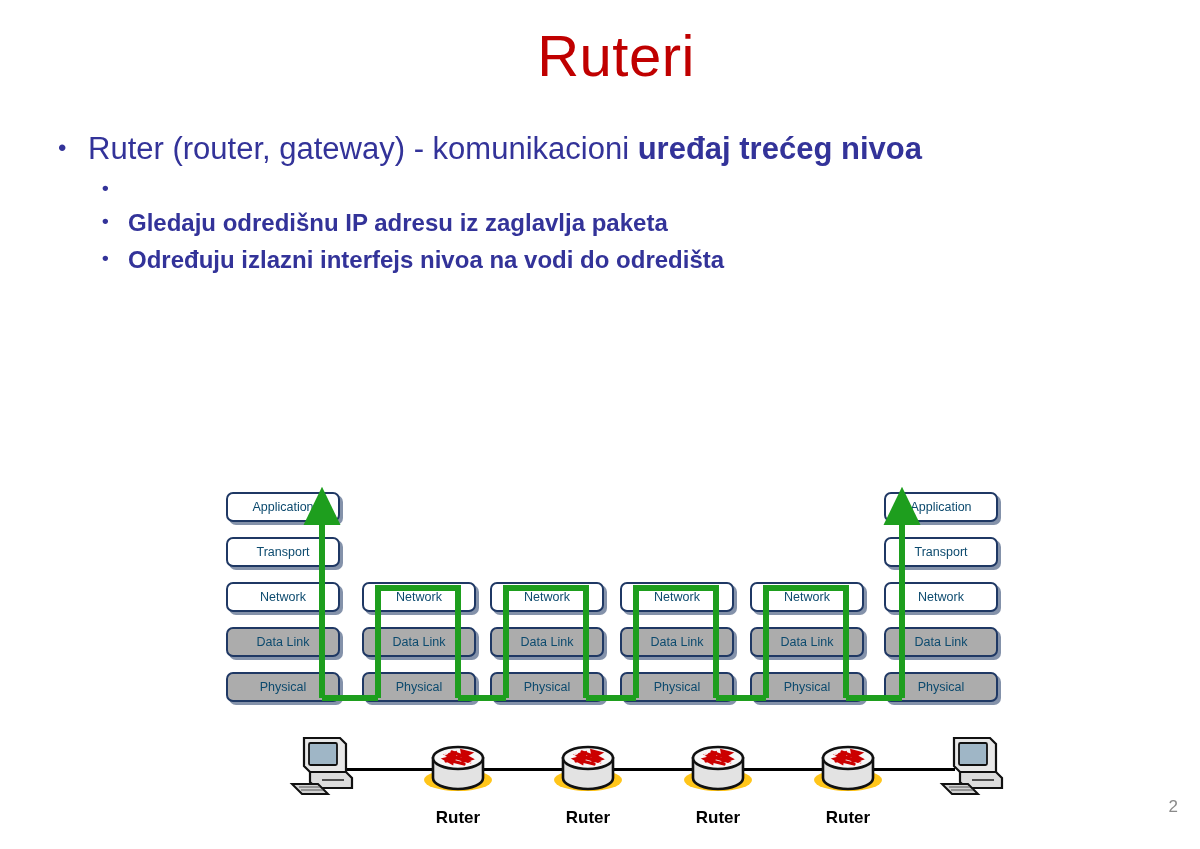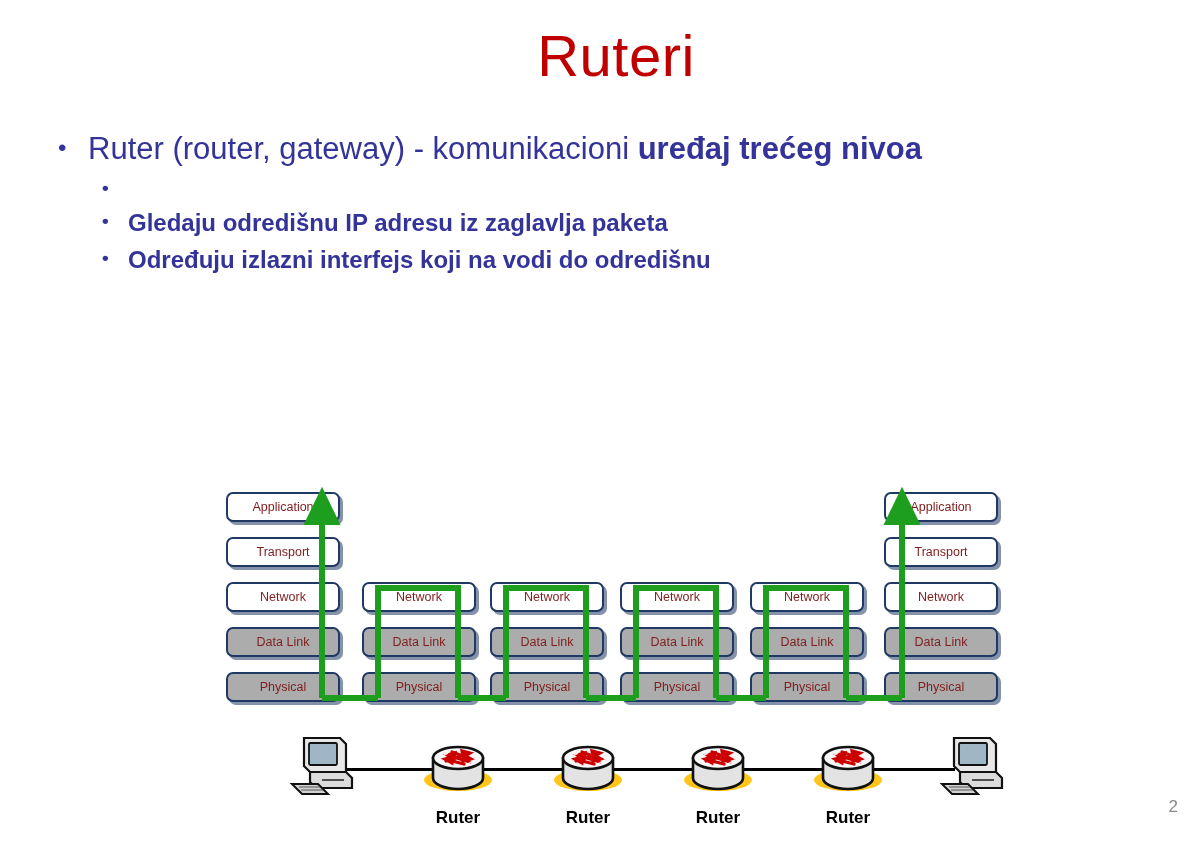--- a/index.html
+++ b/index.html
@@ -86,21 +86,21 @@
     position: absolute;
     box-sizing: border-box;
     border: 2px solid #1F3864;
     border-radius: 7px;
     background: #ffffff;
     box-shadow: 3px 3px 0 rgba(31,56,100,0.55);
     display: flex;
     align-items: center;
     justify-content: center;
     font-size: 12.5px;
-    color: #7f1d1d;
+    color: #0c4a6e;
     font-family: "Liberation Sans", sans-serif;
     white-space: nowrap;
   }
   .layer-box.shaded { background: #ACACAC; }
 
   #path-svg {
     position: absolute;
     left: 0; top: 0;
     width: 1200px; height: 250px;
     pointer-events: none;
@@ -163,21 +163,21 @@
     <span class="bdot">•</span>
   </div>
 
   <div class="bullet-l2">
     <span class="bdot">•</span>
     <span>Gledaju odredišnu IP adresu iz zaglavlja paketa</span>
   </div>
 
   <div class="bullet-l2">
     <span class="bdot">•</span>
-    <span>Određuju izlazni interfejs koji na vodi do odredišnu</span>
+    <span>Određuju izlazni interfejs nivoa na vodi do odredišta</span>
   </div>
 
 </div>
 
 <div id="diagram">
 
   <div id="stack-area">
       <div class="layer-box" style="left: 226px; top: 22px; width: 114px; height: 30px;">
         <span>Application</span>
       </div>

